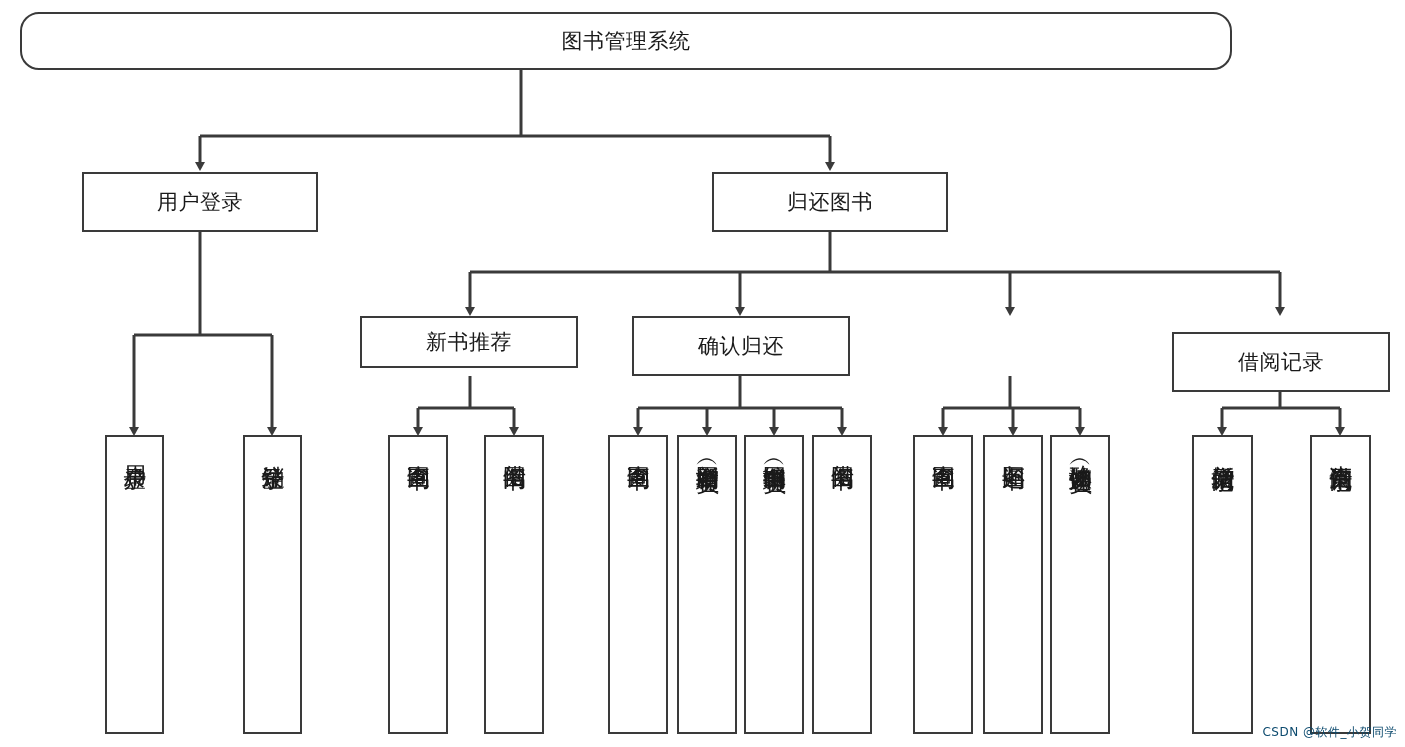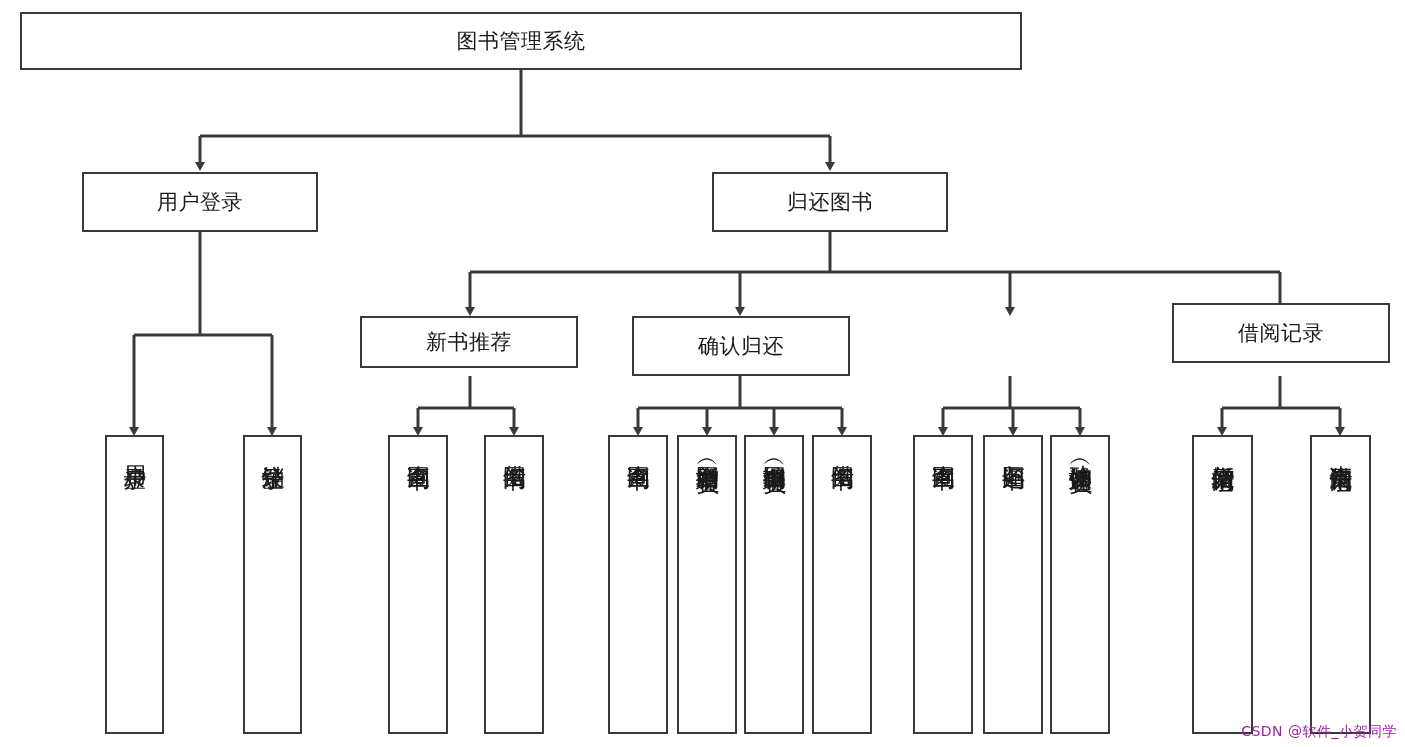--- a/index.html
+++ b/index.html
@@ -53,22 +53,22 @@
     writing-mode: vertical-rl;
     text-orientation: upright;
     font-size: 23px;
     line-height: 1.12;
     letter-spacing: 1px;
   }
   #watermark {
     position: absolute;
     right: 8px;
     bottom: 6px;
-    font-size: 14px;
-    color: #a21caf;
+    font-size: 12px;
+    color: #0c4a6e;
     letter-spacing: 0.5px;
     z-index: 5;
     white-space: nowrap;
     user-select: none;
   }
 </style>
 </head>
 <body>
 
 <div id="canvas">
@@ -116,38 +116,38 @@
       <path d="M1013,408 L1013,428" marker-end="url(#arrow)"></path>
       <path d="M1080,408 L1080,428" marker-end="url(#arrow)"></path>
 
       <path d="M1280,376 L1280,408"></path>
       <path d="M1222,408 L1340,408"></path>
       <path d="M1222,408 L1222,428" marker-end="url(#arrow)"></path>
       <path d="M1340,408 L1340,428" marker-end="url(#arrow)"></path>
     </g>
   </svg>
 
-  <div class="node horiz" style="left:20px; top:12px; width:1002px; height:58px;">
+  <div class="node horiz" style="left:20px; top:12px; width:1212px; height:58px;border-radius:19px;">
     <span class="lbl">图书管理系统</span>
   </div>
 
   <div class="node horiz" style="left:82px; top:172px; width:236px; height:60px;">
     <span class="lbl">用户登录</span>
   </div>
   <div class="node horiz" style="left:712px; top:172px; width:236px; height:60px;">
     <span class="lbl">归还图书</span>
   </div>
 
   <div class="node horiz" style="left:360px; top:316px; width:218px; height:52px;">
     <span class="lbl">新书推荐</span>
   </div>
   <div class="node horiz" style="left:632px; top:316px; width:218px; height:60px;">
     <span class="lbl">确认归还</span>
   </div>
-  <div class="node horiz" style="left:1172px; top:303px; width:218px; height:60px;">
+  <div class="node horiz" style="left:1172px; top:332px; width:218px; height:60px;">
     <span class="lbl">借阅记录</span>
   </div>
 
   <div class="node vert" style="left:105px; top:435px; width:59px; height:299px;">
     <span class="lbl">用户登录</span>
   </div>
   <div class="node vert" style="left:243px; top:435px; width:59px; height:299px;">
     <span class="lbl">注销登录</span>
   </div>
 

